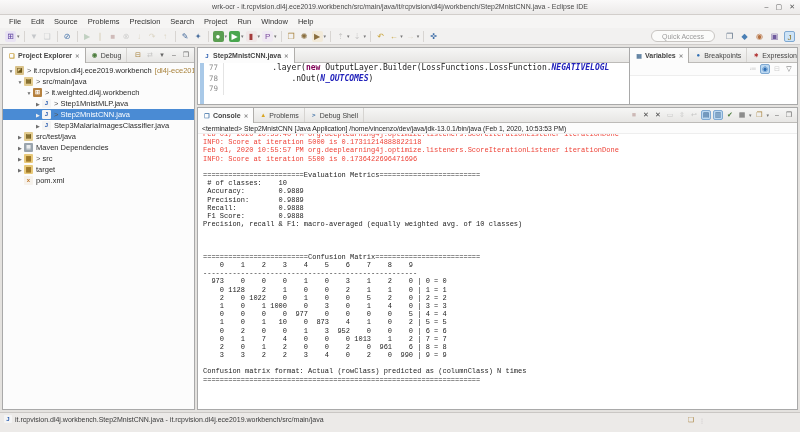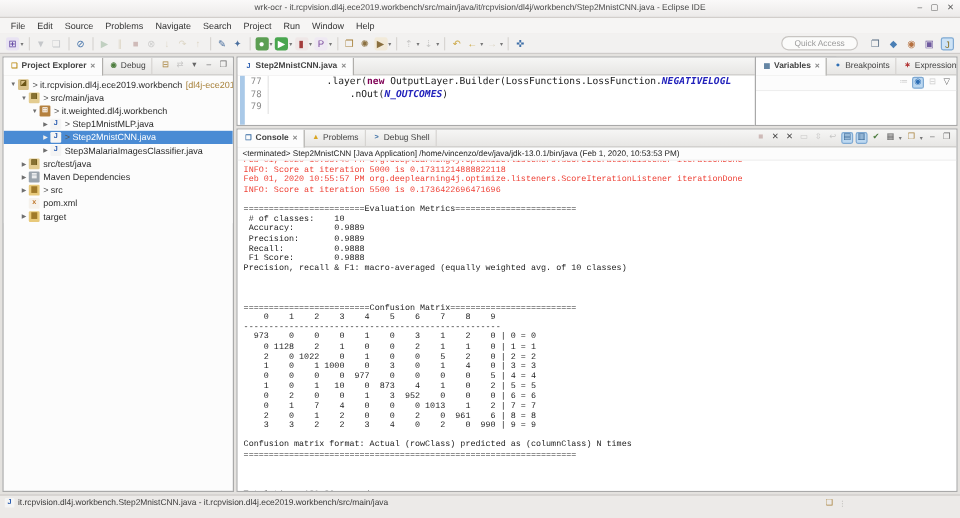--- a/index.html
+++ b/index.html
@@ -95,21 +95,21 @@
       <span>▢</span>
       <span>✕</span>
     </span>
 </div>
 
 <div class="menubar">
     <span class="menu-item">File</span>
     <span class="menu-item">Edit</span>
     <span class="menu-item">Source</span>
     <span class="menu-item">Problems</span>
-    <span class="menu-item">Navigate</span>
+    <span class="menu-item">Precision</span>
     <span class="menu-item">Search</span>
     <span class="menu-item">Project</span>
     <span class="menu-item">Run</span>
     <span class="menu-item">Window</span>
     <span class="menu-item">Help</span>
   </div>
 
 <div class="toolbar">
   <span id="tb-icons" style="display:flex;align-items:center;">
       <span class="tb-ic" style="color: rgb(90, 62, 158); background: rgb(233, 227, 243);">⊞</span>
@@ -239,28 +239,28 @@
           <span class="fic" style="background: rgb(154, 164, 173); color: rgb(255, 255, 255);">≣</span>
           <span>Maven Dependencies</span>
         </div>
         <div class="trow" style="padding-left: 13px;">
           <span class="arrow">▶</span>
           <span class="fic" style="background: rgb(232, 201, 122); color: rgb(160, 122, 42);">▆</span>
           <span class="dirty">&gt;</span>
           <span>src</span>
         </div>
         <div class="trow" style="padding-left: 13px;">
+          <span class="arrow">▶</span>
+          <span class="fic" style="background: rgb(232, 201, 122); color: rgb(160, 122, 42);">▆</span>
+          <span>target</span>
+        </div>
+        <div class="trow" style="padding-left: 13px;">
           <span class="arrow"></span>
           <span class="fic" style="background: rgb(246, 242, 236); color: rgb(192, 122, 48);">x</span>
           <span>pom.xml</span>
-        </div>
-        <div class="trow" style="padding-left: 13px;">
-          <span class="arrow">▶</span>
-          <span class="fic" style="background: rgb(232, 201, 122); color: rgb(160, 122, 42);">▆</span>
-          <span>target</span>
         </div>
       </div>
   </div>
 
   <div class="panel" id="editor-panel">
     <div class="tabbar">
       <span id="editor-tabs" style="display:flex;">
           <span class="tab active">
             <span class="tico" style="color: rgb(42, 93, 176);">J</span>
             <span>Step2MnistCNN.java</span>

